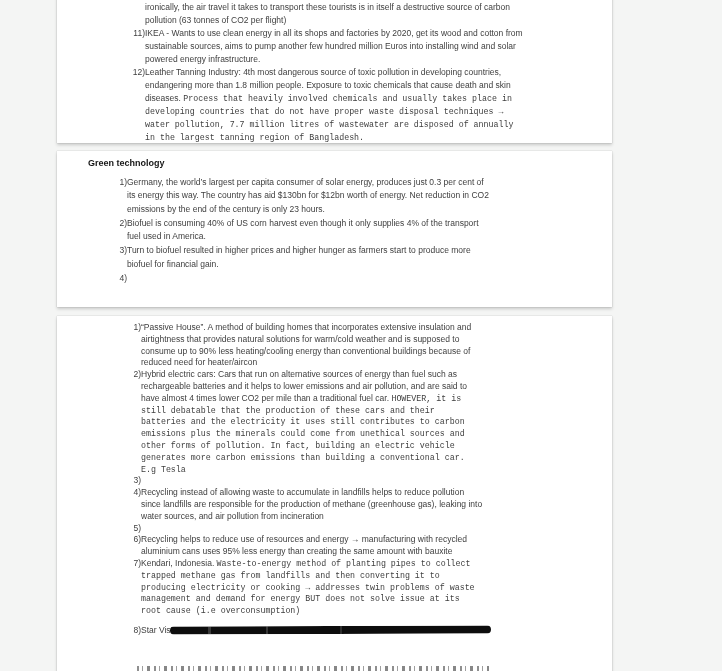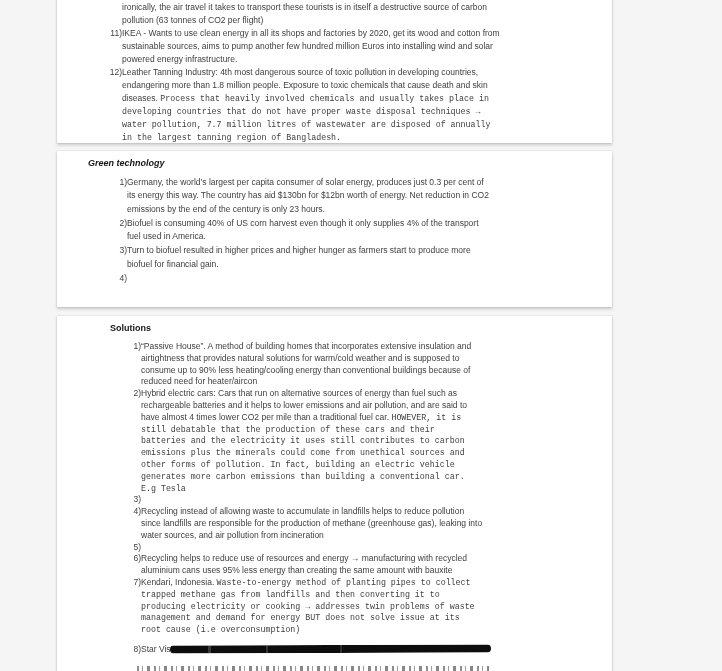--- a/index.html
+++ b/index.html
@@ -16,28 +16,28 @@
   }
   #p1{top:-14px;height:157px;}
   #p2{top:151px;height:156px;padding-top:6px;}
   #p3{top:316px;height:362px;padding-top:6px;}
 
   .heading{
     font-size:9px;font-weight:bold;line-height:12px;
     color:var(--heading-text,#161616);
     margin:0;
   }
-  #p2 .heading{margin:0 4px 7px 31px;font-style:italic;}
+  #p2 .heading{margin:0 4px 7px 31px;}
   #p3 .heading{margin:0 0 7px 53px;}
 
   .list{display:block;}
   #p1 .list{margin-top:15px;}
 
   .li{display:grid;color:var(--body-text,#3e3e3e);}
-  #p1 .li{grid-template-columns:19px 380px;padding-left:46px;font-size:8.5px;line-height:13px;}
+  #p1 .li{grid-template-columns:19px 380px;padding-left:69px;font-size:8.5px;line-height:13px;}
   #p2 .li{grid-template-columns:19px 362px;padding-left:51px;font-size:8.5px;line-height:13.3px;margin-bottom:1px;}
   #p3 .li{grid-template-columns:15px 342px;padding-left:69px;font-size:8.5px;line-height:11.8px;}
   .num{text-align:right;}
   .txt{display:block;}
   .seg-b{font-family:Liberation Mono, monospace;font-size:8.3px;}
   .li.spaced{margin-top:8px;}
   .li.nowrap .txt{white-space:nowrap;overflow:visible;width:auto;}
 
   .redaction{
     display:inline-block;width:321px;height:8px;
@@ -95,21 +95,20 @@
         <span class="num">3)</span>
         <span class="txt"><span class="seg-a">Turn to biofuel resulted in higher prices and higher hunger as farmers start to produce more biofuel for financial gain.</span></span>
       </div>
       <div class="li">
         <span class="num">4)</span>
       </div>
     </div>
 </div>
 
 <div class="page" id="p3">
-  <h2 class="heading">Solutions</h2>
   <div class="list">
       <div class="li">
         <span class="num">1)</span>
         <span class="txt"><span class="seg-a">“Passive House”. A method of building homes that incorporates extensive insulation and airtightness that provides natural solutions for warm/cold weather and is supposed to consume up to 90% less heating/cooling energy than conventional buildings because of reduced need for heater/aircon</span></span>
       </div>
       <div class="li">
         <span class="num">2)</span>
         <span class="txt"><span class="seg-a">Hybrid electric cars: Cars that run on alternative sources of energy than fuel such as rechargeable batteries and it helps to lower emissions and air pollution, and are said to have almost 4 times lower CO2 per mile than a traditional fuel car. </span><span class="seg-b">HOWEVER, it is still debatable that the production of these cars and their batteries and the electricity it uses still contributes to carbon emissions plus the minerals could come from unethical sources and other forms of pollution. In fact, building an electric vehicle generates more carbon emissions than building a conventional car. E.g Tesla</span></span>
       </div>
       <div class="li">

